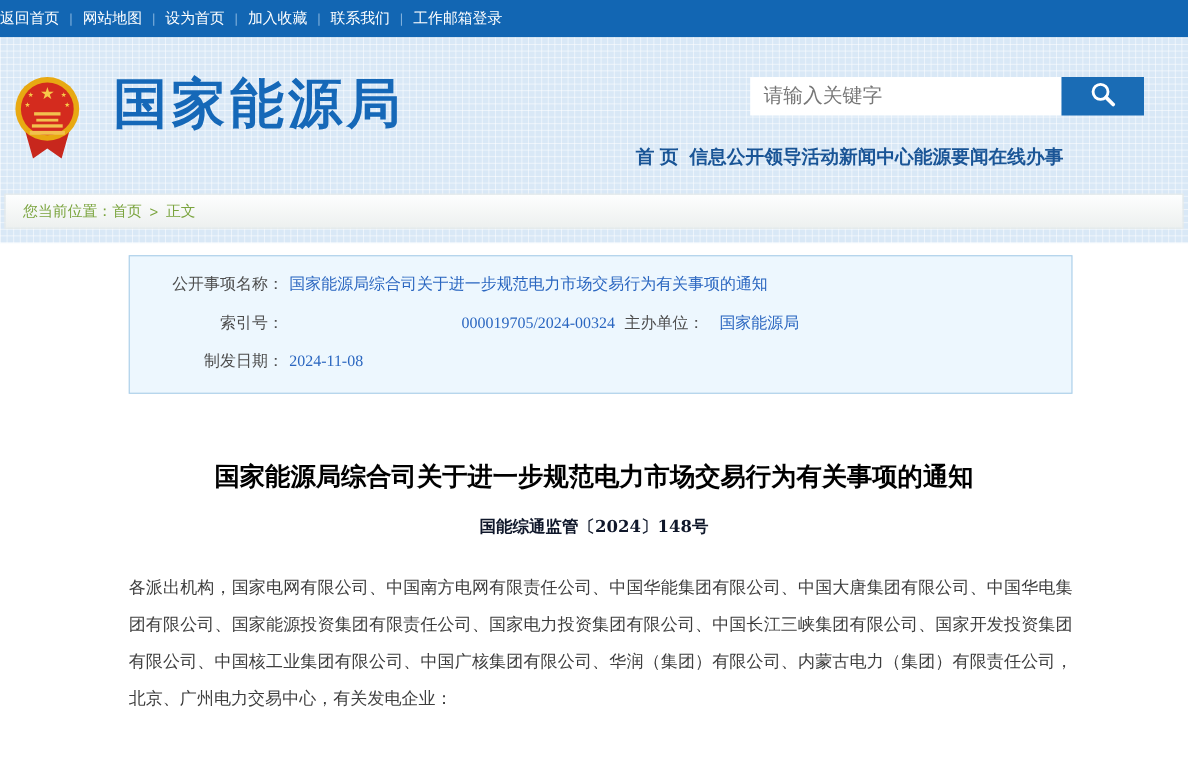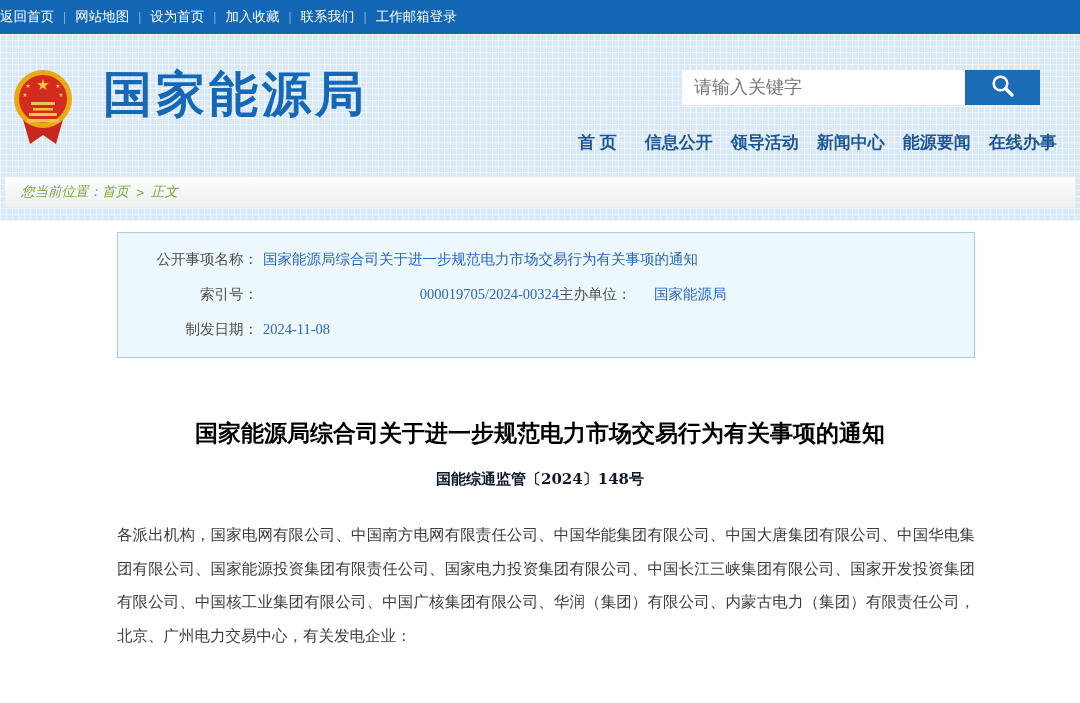--- a/index.html
+++ b/index.html
@@ -43,33 +43,33 @@
   }
   .search-input::placeholder { color:#777; }
   .search-btn {
     position:absolute; left:965px; top:36px; width:75px; height:35px;
     background:#1a6cb5; border:none; cursor:pointer;
     display:flex; align-items:center; justify-content:center;
   }
 
   .nav {
     position:absolute; left:578px; top:97px;
-    display:flex; gap:18px;
+    display:flex; 
     font-size:17px; font-weight:bold;
   }
   .nav a { color:#1a5596; text-decoration:none; white-space:nowrap; cursor:pointer; }
   .nav a:first-child { margin-right:10px; }
 
   
   .crumb-bar {
     height:32px; margin:0 4px;
     background:linear-gradient(#fdfefe,#edf0ef);
     border:1px solid #e6eae8;
     display:flex; align-items:center; padding-left:16px;
-    font-size:13.5px; color:#7aa43e;font-style:italic;
+    font-size:13.5px; color:#7aa43e;
   }
   .crumb-bar a { color:#7aa43e; text-decoration:none; cursor:pointer; }
   .crumb-bar .csep { margin:0 7px; }
   .strip { height:13px; }
 
   
   .content { background:#fff; height:482px; }
 
   .section-title {
     margin:51px 0 0 117px;
@@ -81,21 +81,21 @@
     background:#edf7fe; border:1px solid #a9cde8;
     padding:16px 0 18px;
     font-size:14.5px;
   }
   .irow { display:flex; line-height:20px; }
   .irow + .irow { margin-top:15px; }
   .ilabel { width:140px; text-align:right; color:#4d4d4d; flex:none; }
   .ivalue { margin-left:5px; color:#2a66c0; }
   .ivalue.num { font-family:"Liberation Serif","DejaVu Serif",serif; }
   .ivalue.idx { width:296px; flex:none;text-align:right; }
-  .ilabel2 { width:90px; text-align:left; color:#4d4d4d; flex:none; }
+  .ilabel2 { width:90px; text-align:center; color:#4d4d4d; flex:none; }
 
   .article-title {
     margin-top:60px; text-align:center;
     font-family:"DejaVu Serif","Liberation Serif",serif;
     font-size:23px; font-weight:bold; color:#000;
   }
   .doc-number {
     margin-top:21px; text-align:center;
     font-family:"DejaVu Serif","Liberation Serif",serif;
     font-size:15px; font-weight:bold; color:#0f172a;

